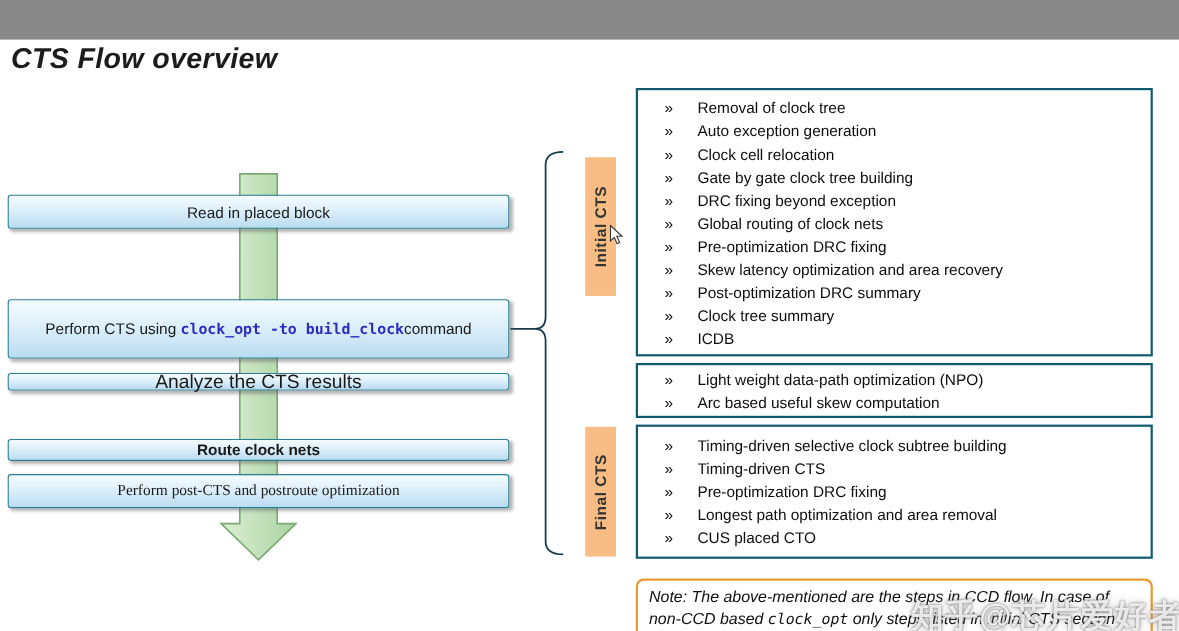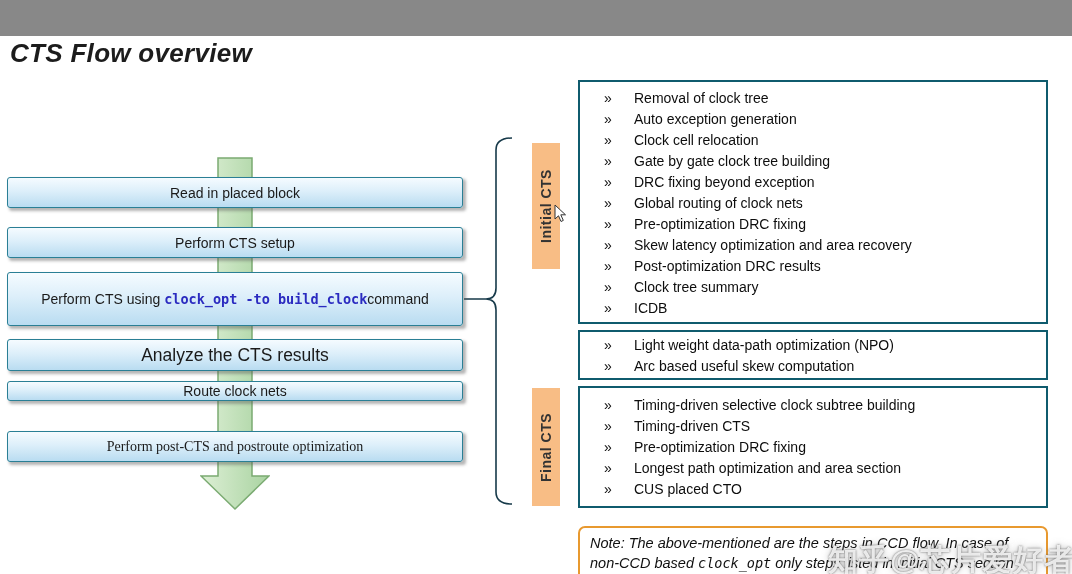--- a/index.html
+++ b/index.html
@@ -26,22 +26,22 @@
     display: flex; align-items: center; justify-content: center;
     text-align: center; flex-direction: row;
     border: 1.4px solid #2a7f95; border-radius: 3px;
     background: linear-gradient(to bottom, #f5fbff 0%, #ddeffa 45%, #b9dcf1 100%);
     box-shadow: 2.5px 2.5px 3px rgba(90,90,90,0.45);
     font-size: 14px; color: #1a1a1a;
   }
   .b1 { top: 141px; height: 31px; }
   .b2 { top: 191px; height: 31px; }
   .b3 { top: 236px; height: 54px; flex-direction: row; line-height: 20px; }
-  .b4 { top: 303px; height: 32px; font-size: 17.5px; }
-  .b5 { top: 345px; height: 20px; }
+  .b4 { top: 303px; height: 16px; font-size: 17.5px; }
+  .b5 { top: 363px; height: 20px; font-weight: bold; }
   .b6 { top: 395px; height: 31px; font-family: Liberation Serif, serif; }
   .code {
     font-family: "DejaVu Sans Mono", monospace;
     font-weight: bold; color: #2b2bc0; font-size: 13.5px;
   }
 
   
   .brace { position: absolute; left: 458px; top: 94px; z-index: 1; }
 
   
@@ -112,23 +112,20 @@
         <stop offset="0" stop-color="#ddefd5"></stop>
         <stop offset="1" stop-color="#a9d3a1"></stop>
       </linearGradient>
     </defs>
     <path d="M18 2 L52 2 L52 320 L69 320 L35 353 L1 320 L18 320 Z" fill="url(#ag)" stroke="#7bab72" stroke-width="1.5"></path>
   </svg>
 
   <div class="flowbox b1">
     <span>Read in placed block</span>
   </div>
-  <div class="flowbox b2">
-    <span>Perform CTS setup</span>
-  </div>
   <div class="flowbox b3">
     <div>
       <span>Perform CTS using </span><span class="code">clock_opt -to build_clock</span>
     </div>
     <div>command</div>
   </div>
   <div class="flowbox b4">
     <span>Analyze the CTS results</span>
   </div>
   <div class="flowbox b5">
@@ -174,21 +171,21 @@
       <li>
           <span class="mk">»</span>
           <span>Pre-optimization DRC fixing</span>
         </li>
       <li>
           <span class="mk">»</span>
           <span>Skew latency optimization and area recovery</span>
         </li>
       <li>
           <span class="mk">»</span>
-          <span>Post-optimization DRC results</span>
+          <span>Post-optimization DRC summary</span>
         </li>
       <li>
           <span class="mk">»</span>
           <span>Clock tree summary</span>
         </li>
       <li>
           <span class="mk">»</span>
           <span>ICDB</span>
         </li>
     </ul>
@@ -216,21 +213,21 @@
       <li>
           <span class="mk">»</span>
           <span>Timing-driven CTS</span>
         </li>
       <li>
           <span class="mk">»</span>
           <span>Pre-optimization DRC fixing</span>
         </li>
       <li>
           <span class="mk">»</span>
-          <span>Longest path optimization and area section</span>
+          <span>Longest path optimization and area removal</span>
         </li>
       <li>
           <span class="mk">»</span>
           <span>CUS placed CTO</span>
         </li>
     </ul>
   </div>
 
   <div class="note">
     <span class="it">Note: The above-mentioned are the steps in CCD flow. In case of non-CCD based </span><span class="codemono">clock_opt</span><span class="it"> only steps listed in initial CTS section are run</span>

